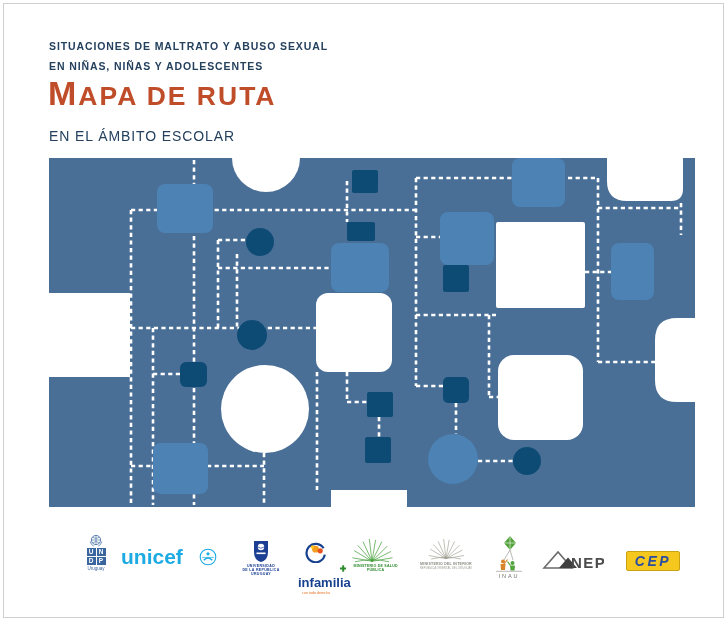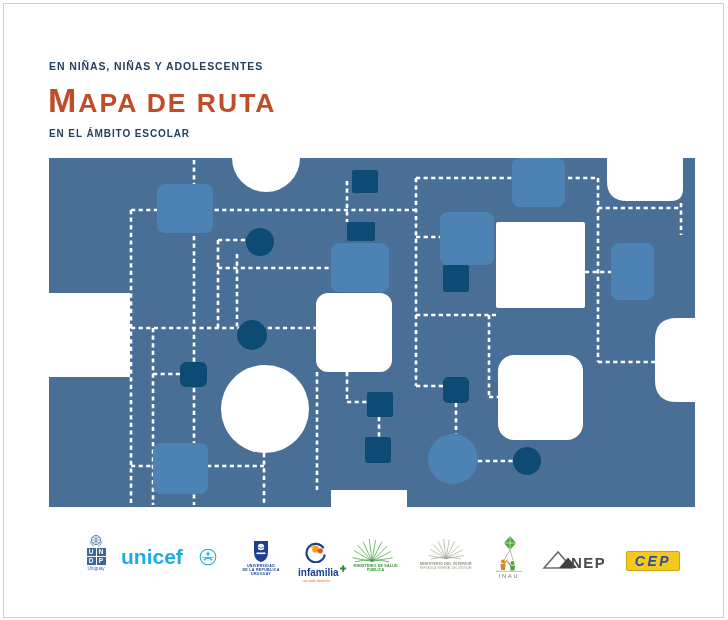--- a/index.html
+++ b/index.html
@@ -8,46 +8,46 @@
   .page{position:absolute;inset:0;background:#fff;}
   .frame{position:absolute;left:3px;top:3px;width:719px;height:613px;
          border:1px solid #cfcfcf;pointer-events:none;}
 
   
   .eyebrow{position:absolute;left:49px;color:#25415e;font-weight:bold;
            font-size:10.5px;letter-spacing:0.9px;white-space:nowrap;}
   .eyebrow-1{top:40px;}
   .eyebrow-2{top:60px;}
   .title{position:absolute;left:48px;top:83px;color:#c04d29;font-weight:bold;
-         white-space:nowrap;letter-spacing:2px;line-height:34px;}
+         white-space:nowrap;letter-spacing:2px;line-height:20px;}
   .title .t-initial{font-size:34px;}
   .title .t-rest{font-size:26.5px;}
-  .subtitle{position:absolute;left:49px;top:128px;color:#25415e;font-weight:bold;
-            font-size:10px;letter-spacing:0.9px;white-space:nowrap;}
+  .subtitle{position:absolute;left:49px;top:128px;color:#25415e;font-weight:normal;
+            font-size:14px;letter-spacing:0.9px;white-space:nowrap;}
 
   
   .illustration{position:absolute;left:49px;top:158px;width:646px;height:349px;}
 
   
   .logo{position:absolute;}
   .logo, .logo *{line-height:normal;}
 
   .undp{left:86px;top:534px;width:20px;text-align:center;}
   .undp-grid{display:grid;grid-template-columns:9px 9px;gap:1px;width:19px;margin:1px auto 0;}
   .undp-cell{background:#3a66a0;color:#fff;font-size:6.5px;font-weight:bold;height:8px;line-height:8px;}
   .undp-country{font-size:4.5px;color:#3a66a0;margin-top:1px;}
 
   .unicef{left:121px;top:545px;display:flex;align-items:center;gap:16px;}
   .unicef-word{font-size:21px;font-weight:bold;color:#1cabe2;letter-spacing:0;}
 
   .udelar{left:242px;top:540px;width:38px;text-align:center;}
   .udelar-l{font-size:3.6px;color:#1c3f94;font-weight:bold;letter-spacing:0.3px;}
 
   .infamilia{left:298px;top:542px;width:36px;text-align:center;}
-  .infamilia-word{font-size:10px;font-weight:bold;color:#17418f;margin-top:4px;}
+  .infamilia-word{font-size:13px;font-weight:bold;color:#17418f;margin-top:12px;}
   .infamilia-tag{font-size:3.6px;color:#e8701d;margin-top:0.5px;}
 
   .msp{left:340px;top:539px;width:64px;text-align:center;}
   .msp-row{display:flex;align-items:center;justify-content:center;gap:1px;margin-top:0px;}
   .msp-label{font-size:3.6px;color:#2e8b2e;font-weight:bold;letter-spacing:0.2px;}
 
   .interior{left:416px;top:539px;width:60px;text-align:center;}
   .interior-l1{font-size:3.6px;color:#8a8a80;font-weight:bold;letter-spacing:0.2px;margin-top:1px;}
   .interior-l2{font-size:2.9px;color:#a0a096;}
 
@@ -60,20 +60,21 @@
        border:1px solid #c9a312;border-radius:2px;display:flex;
        align-items:center;justify-content:center;box-sizing:border-box;}
   .cep-word{font-size:14px;font-weight:bold;font-style:italic;color:#2b4ea0;letter-spacing:2.5px;}
 </style>
 </head>
 <body>
 
 <div class="page">
   <div class="frame"></div>
 
+  <div class="eyebrow eyebrow-1">SITUACIONES DE MALTRATO Y ABUSO SEXUAL</div>
   <div class="eyebrow eyebrow-2">EN NIÑAS, NIÑAS Y ADOLESCENTES</div>
   <div class="title"><span class="t-initial">M</span><span class="t-rest">APA DE RUTA</span></div>
   <div class="subtitle">EN EL ÁMBITO ESCOLAR</div>
 
   <svg class="illustration" xmlns="http://www.w3.org/2000/svg" preserveAspectRatio="none" viewBox="0 0 646 349">
       <rect x="0" y="0" width="646" height="349" fill="#4a6f97"></rect>
       <line x1="82" y1="52" x2="367" y2="52" stroke="#ffffff" stroke-width="2.6" stroke-dasharray="4.2 3.4"></line>
       <line x1="367" y1="20" x2="549" y2="20" stroke="#ffffff" stroke-width="2.6" stroke-dasharray="4.2 3.4"></line>
       <line x1="549" y1="50" x2="632" y2="50" stroke="#ffffff" stroke-width="2.6" stroke-dasharray="4.2 3.4"></line>
       <line x1="169" y1="82" x2="197" y2="82" stroke="#ffffff" stroke-width="2.6" stroke-dasharray="4.2 3.4"></line>

